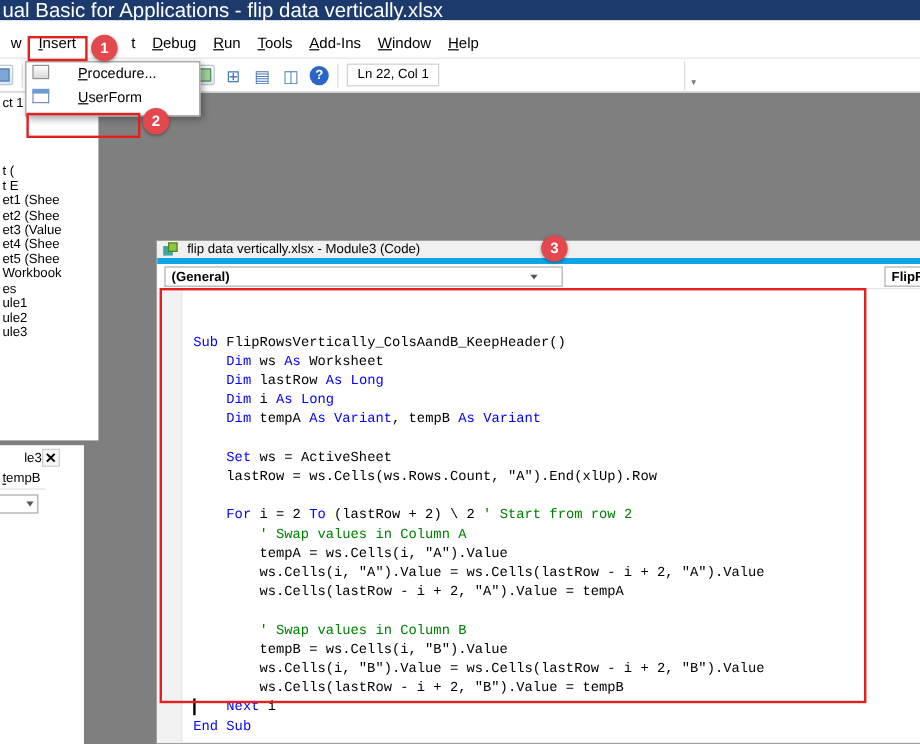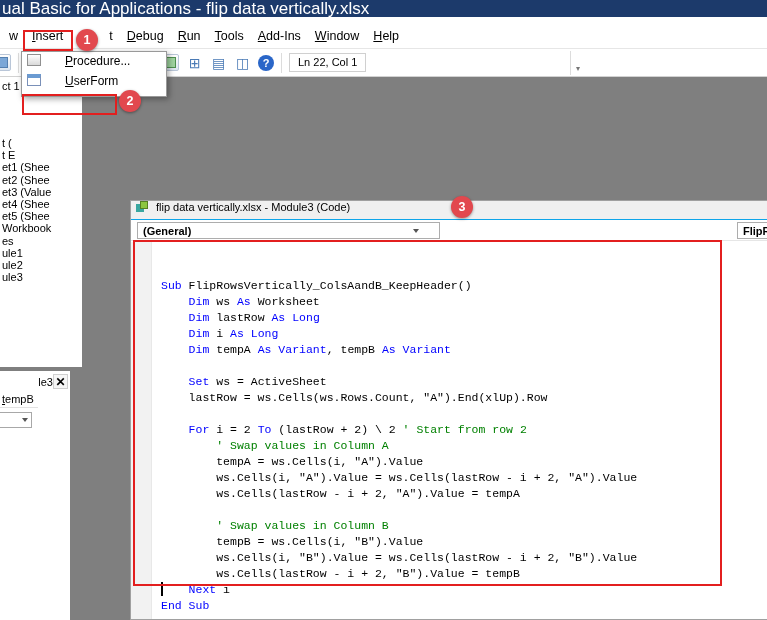--- a/index.html
+++ b/index.html
@@ -43,41 +43,41 @@
   
   .project-panel{position:absolute;left:0;top:77px;width:82px;height:290px;background:#fff;
     font-size:11px;overflow:hidden;z-index:5}
   .pp-caption{padding:3px 0 0 2px;height:17px;white-space:nowrap}
   .pp-tree{margin-top:43px}
   .pp-item{height:12.2px;line-height:12.2px;padding-left:2px;white-space:nowrap;overflow:hidden;cursor:default}
 
   
   .props-panel{position:absolute;left:0;top:371px;width:70px;height:249px;background:#fff;
     font-size:11px;overflow:hidden;z-index:5}
-  .props-title{display:flex;justify-content:flex-end;align-items:center;height:19px;padding:2px 2px 0 2px}
+  .props-title{display:flex;justify-content:center;align-items:center;height:19px;padding:2px 2px 0 2px}
   .props-close{font-weight:700;font-size:12px;width:15px;height:15px;display:flex;align-items:center;
     justify-content:center;border:1px solid #cfcfcf;background:#f6f6f6}
   .props-tab{display:inline-block;padding:3px 4px 2px 2px;border-bottom:1px solid #e2e2e2}
   .props-combo{position:relative;height:16px;margin:4px 0 0 -30px;width:62px;border:1px solid #a8a8a8;background:#fff}
   .chev{position:absolute;right:3px;top:5px;width:0;height:0;
     border-left:3.5px solid transparent;border-right:3.5px solid transparent;border-top:4.5px solid #555}
 
   
   .codewin{position:absolute;left:130px;top:200px;width:637px;height:420px;background:#fff;
     border:1px solid #a0a0a0;border-right:none;z-index:10}
-  .cw-title{height:19px;background:#f0f0f0;display:flex;align-items:flex-start;gap:7px;
-    padding-left:5px;border-bottom:1px solid #0ea5e9;font-size:11px;white-space:nowrap}
+  .cw-title{height:19px;background:#f0f0f0;display:flex;align-items:center;gap:7px;
+    padding-left:5px;border-bottom:5px solid #0ea5e9;font-size:11px;white-space:nowrap}
   .cw-ico{position:relative;width:13px;height:12px;flex:0 0 13px}
   .cw-ico i{position:absolute;display:block}
   .cw-ico .sq1{left:0;top:3px;width:8px;height:8px;background:#3aa7a0}
   .cw-ico .sq2{left:4px;top:0;width:8px;height:8px;background:#8cc63f;border:1px solid #558022}
   .cw-combos{position:relative;height:21px;background:#fff;border-bottom:1px solid #e6e6e6}
   .combo{position:absolute;top:2px;height:17px;border:1px solid #adadad;display:flex;align-items:center;
     font-weight:700;font-size:11px;padding-left:5px;white-space:nowrap;background:#fff}
-  .combo-left{left:6px;width:303px;justify-content:space-between;padding-right:20px}
+  .combo-left{left:6px;width:332px;justify-content:space-between;padding-right:20px}
   .combo-arrow{width:0;height:0;border-left:3.5px solid transparent;border-right:3.5px solid transparent;
     border-top:4.5px solid #555}
   .combo-right{left:606px;width:220px}
   .cw-margin{position:absolute;left:0;top:41px;bottom:0;width:21px;background:#f2f2f2;border-right:1px solid #e8e8e8}
   .cw-code{position:absolute;left:30px;top:45px;right:0;bottom:0;
     font-family:"Liberation Mono",monospace;font-size:11.5px;line-height:16px;white-space:pre;cursor:text}
   .code-line{height:16px}
   .tk-k{color:var(--keyword,#0000ff)}
   .tk-c{color:var(--comment,#008000)}
   .caret{position:absolute;left:0;top:336px;width:1.5px;height:14px;background:#000}

